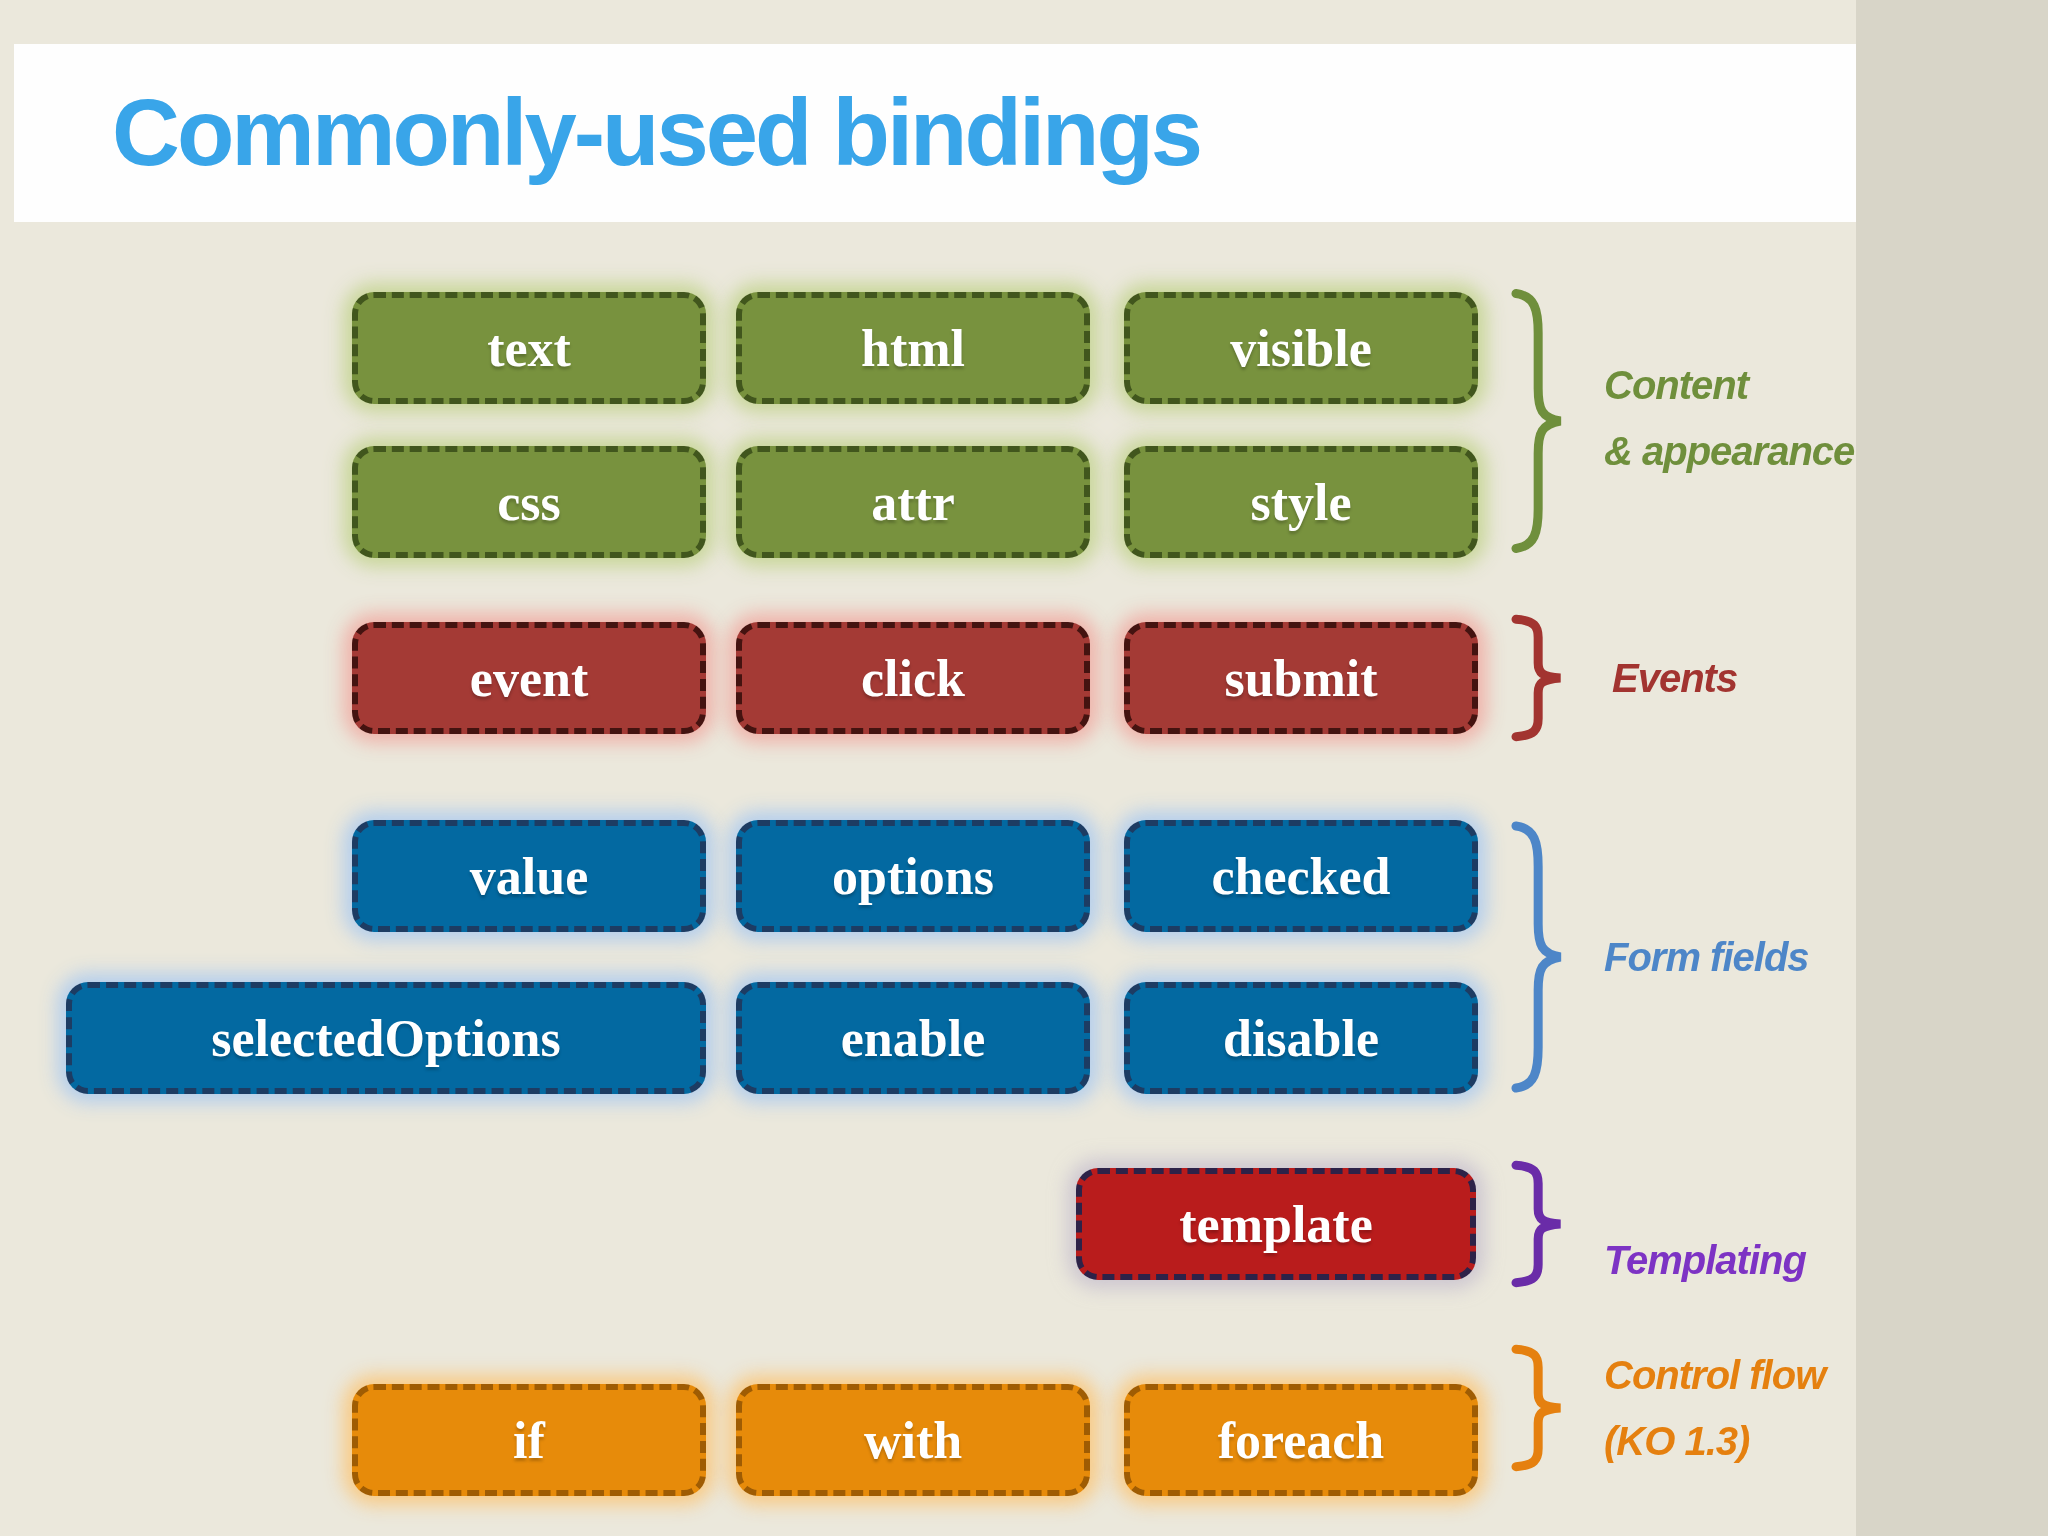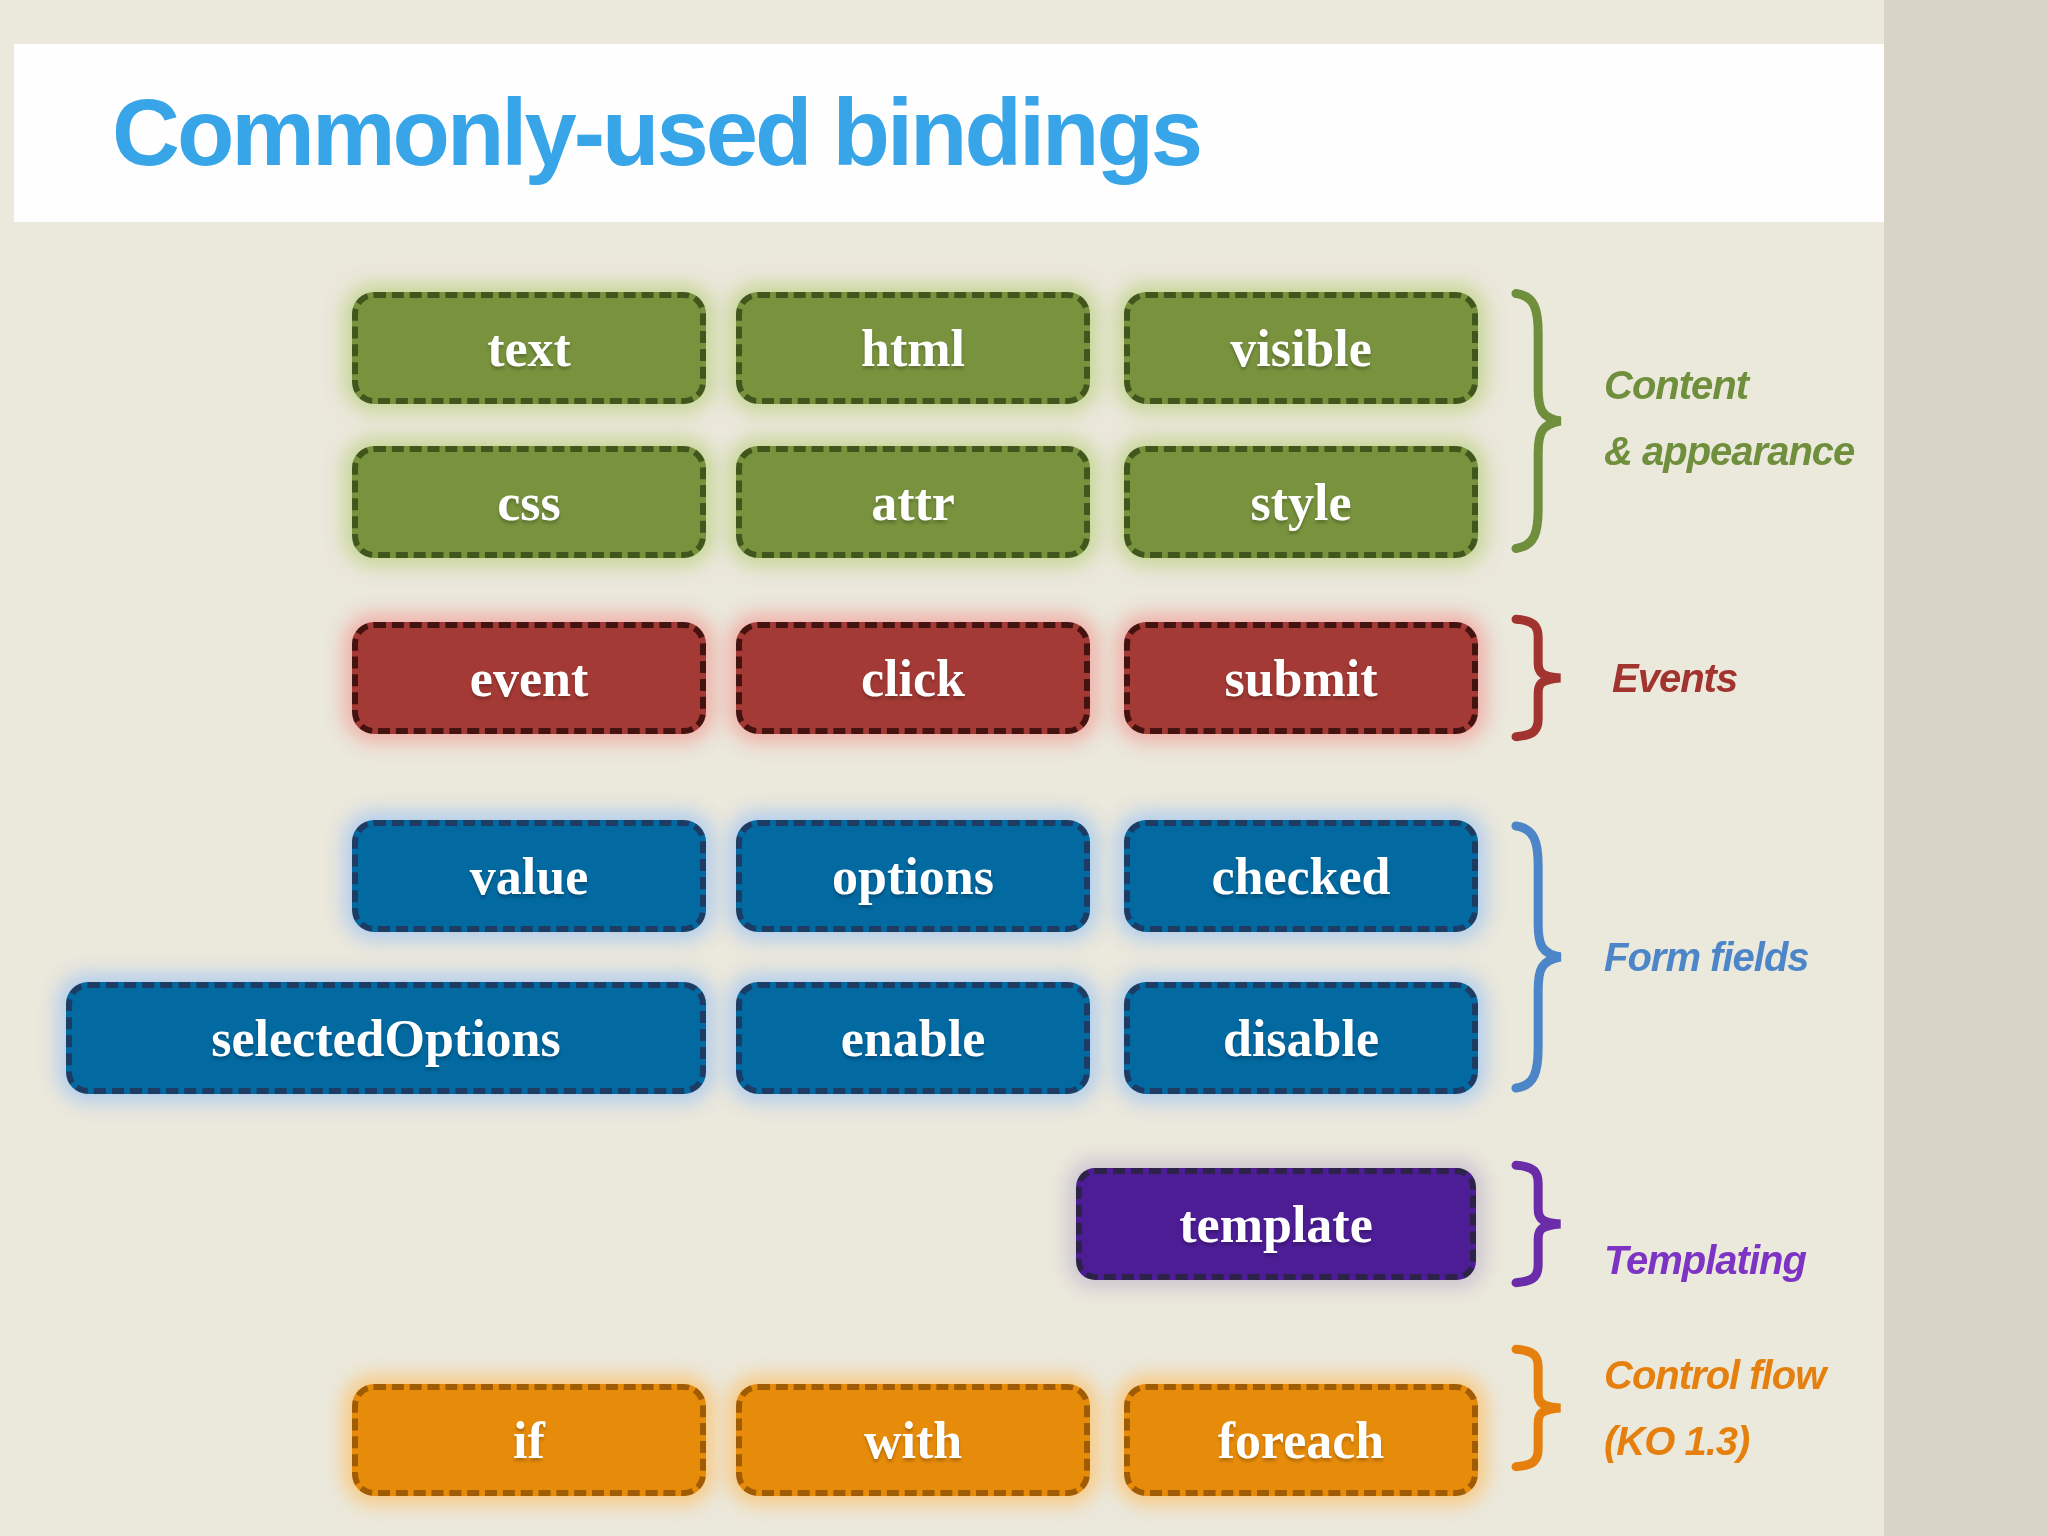--- a/index.html
+++ b/index.html
@@ -1,21 +1,20 @@
 <!DOCTYPE html>
 <html><head>
 <meta charset="utf-8">
 <style>
   html,body{margin:0;padding:0;}
   body{background:#d8d5c8;}
   .stage{
     position:relative;width:1856px;height:1536px;overflow:hidden;
     background:#ebe8dc;
     font-family:"Liberation Sans", sans-serif;
-    padding-left:28px;
   }
   .header-band{
     position:absolute;left:14px;right:0;top:44px;height:178px;
     background:#fefefe;
     display:flex;align-items:center;
   }
   .slide-title{
     padding-left:98px;
     font-size:94px;font-weight:bold;letter-spacing:-3px;
     color:#39a5e9;white-space:nowrap;
@@ -23,21 +22,21 @@
   .pill{
     position:absolute;height:112px;box-sizing:border-box;
     border-radius:22px;border:6px dashed #000;
     display:flex;align-items:center;justify-content:center;
     font-family:Liberation Serif, serif;font-weight:bold;font-size:52px;
     color:#ffffff;text-shadow:0 3px 3px rgba(0,0,0,0.22);
   }
   .pill.green {background:#78923e;border-color:#41561d;box-shadow:0 0 18px 9px rgba(195,211,143,0.85);}
   .pill.red   {background:#a43a35;border-color:#441310;box-shadow:0 0 18px 9px rgba(240,170,162,0.85);}
   .pill.blue  {background:#0369a1;border-color:#1d3c63;box-shadow:0 0 18px 9px rgba(172,202,238,0.85);}
-  .pill.purple{background:#4c1d95;border-color:#2d2248;box-shadow:0 0 18px 9px rgba(186,178,202,0.6);border-radius:19px;}
+  .pill.purple{background:#b91c1c;border-color:#2d2248;box-shadow:0 0 18px 9px rgba(186,178,202,0.6);}
   .pill.orange{background:#e78b0a;border-color:#9f5c03;box-shadow:0 0 18px 9px rgba(250,200,125,0.9);margin-top:32px;}
   .brace{position:absolute;width:70px;}
   .brace path{fill:none;stroke-width:9;stroke-linecap:round;vector-effect:non-scaling-stroke;}
   .brace.green path {stroke:#6f8f3c;}
   .brace.red path   {stroke:#a23430;}
   .brace.blue path  {stroke:#4d86c8;}
   .brace.purple path{stroke:#6a2ca8;}
   .brace.orange path{stroke:#e5800f;}
   .grp-label{
     position:absolute;left:1604px;

